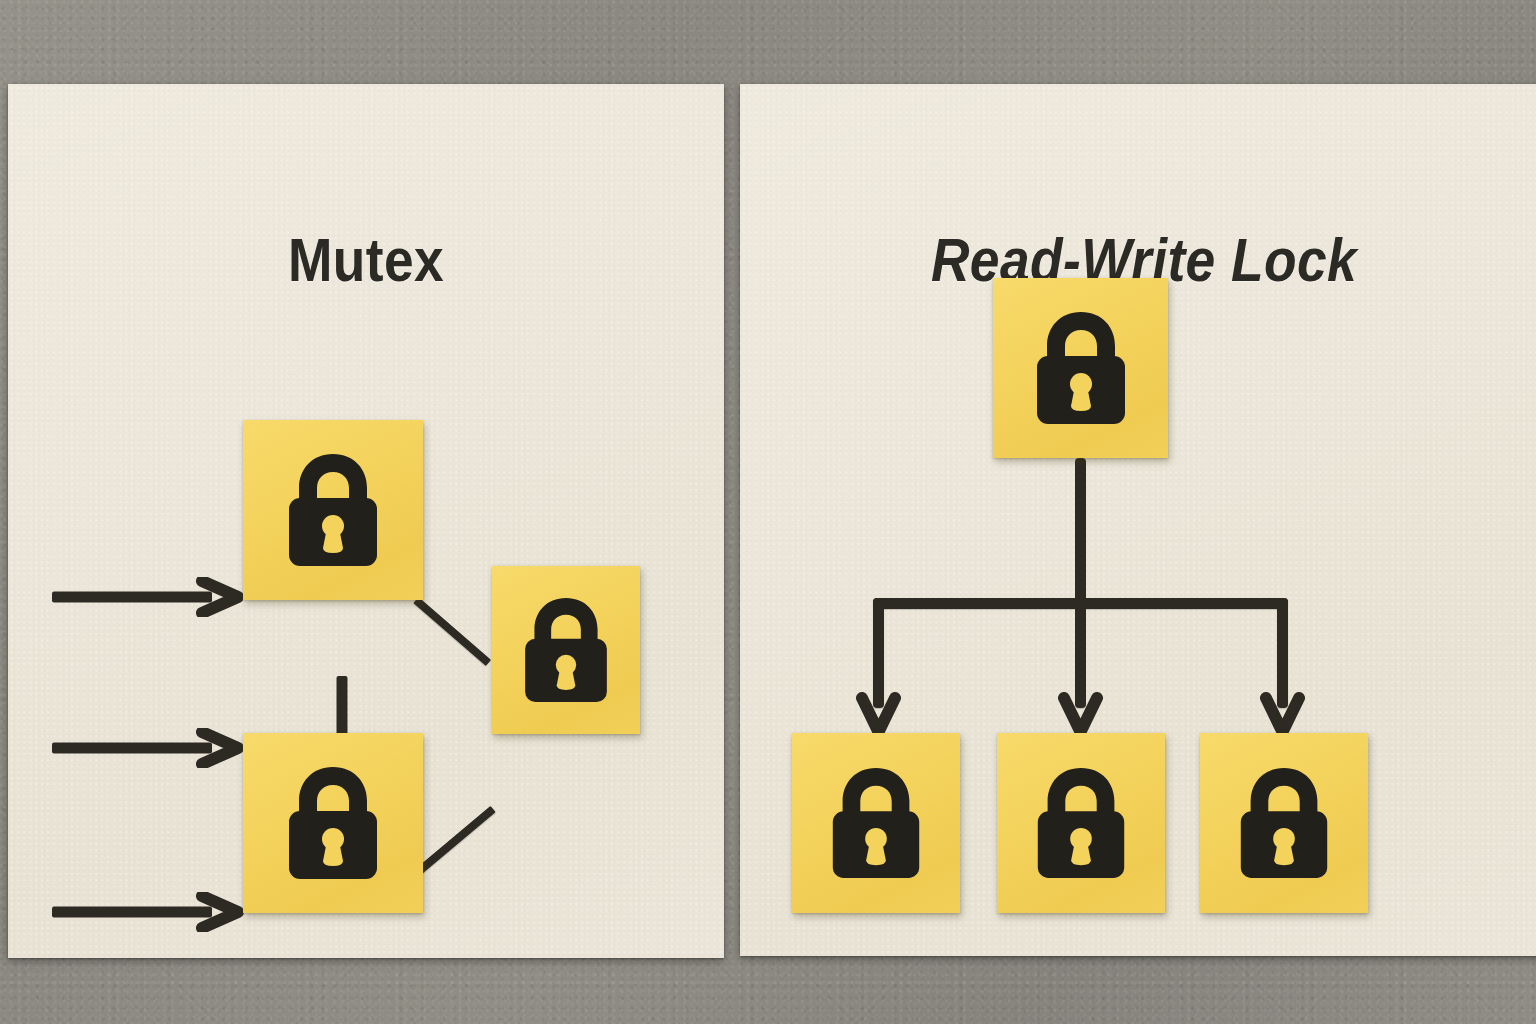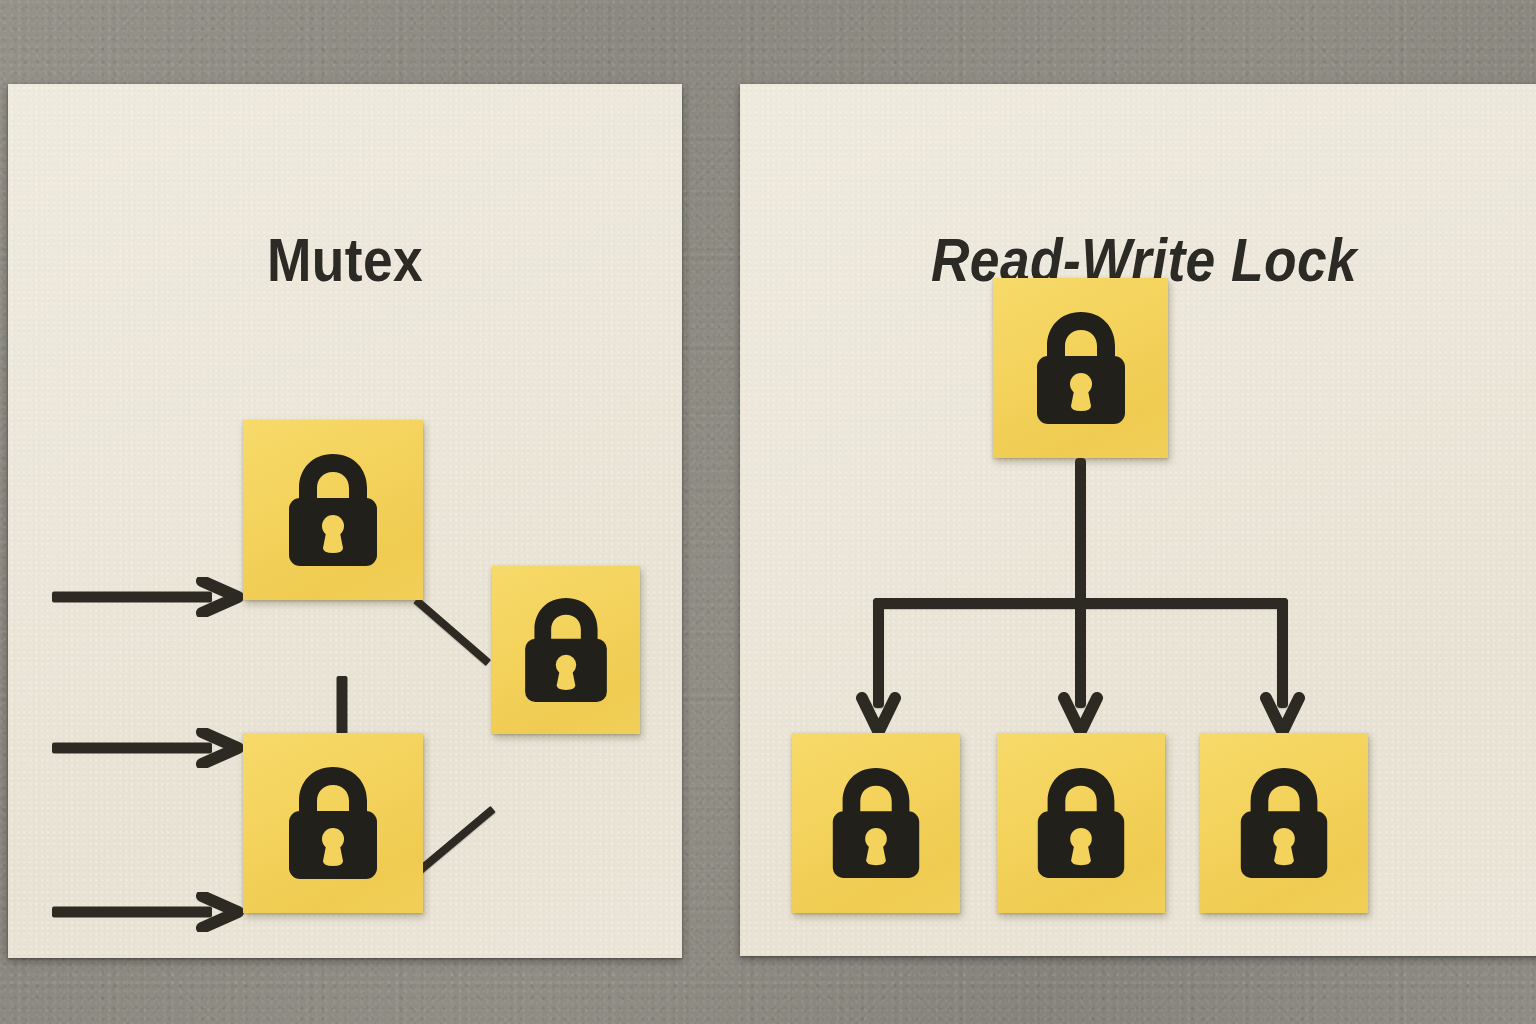--- a/index.html
+++ b/index.html
@@ -103,21 +103,21 @@
   }
 
   .arrow-h { position: absolute; z-index: 5; }
   .arrow-v { position: absolute; z-index: 5; }
 </style>
 </head>
 <body>
 
 <div id="stage">
 
-  <div class="panel" style="left:8px; top:84px; width:674px; height:874px;">
+  <div class="panel" style="left:8px; top:84px; width:674px; height:874px;padding-left:42px;">
     <div class="panel-inner">
 
       <div class="panel-title" style="top:140px; font-size:62px;">Mutex</div>
 
       <div class="arrow-h" style="left:44px; top:493px; width:195px; height:40px;">
         <svg width="195" height="40" viewBox="0 0 195 40">
           <rect x="0" y="14.5" width="160" height="11" rx="2" fill="#2d2a23"></rect>
           <path d="M150 4 L186 20 L150 36" fill="none" stroke="#2d2a23" stroke-width="12" stroke-linecap="round" stroke-linejoin="round"></path>
         </svg>
       </div>

